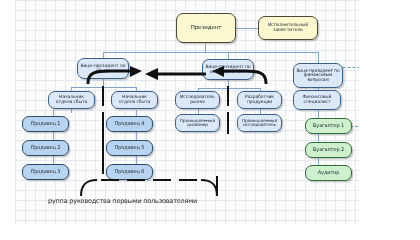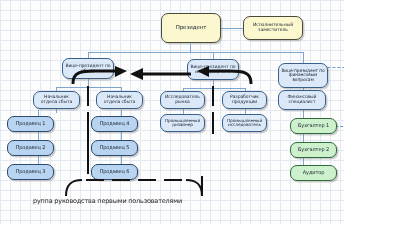--- a/index.html
+++ b/index.html
@@ -16,20 +16,21 @@
   #canvas {
     position: relative;
     width: 344px;
     height: 224px;
     background-color: #fdfdfd;
     background-image:
       linear-gradient(to right, #e3e9f2 1px, transparent 1px),
       linear-gradient(to bottom, #e3e9f2 1px, transparent 1px);
     background-size: 10px 10px;
     overflow: hidden;
+    margin-left: 15px;
   }
   .node {
     position: absolute;
     box-sizing: border-box;
     border-radius: 7px;
     display: flex;
     align-items: center;
     justify-content: center;
     text-align: center;
     line-height: 1.05;

